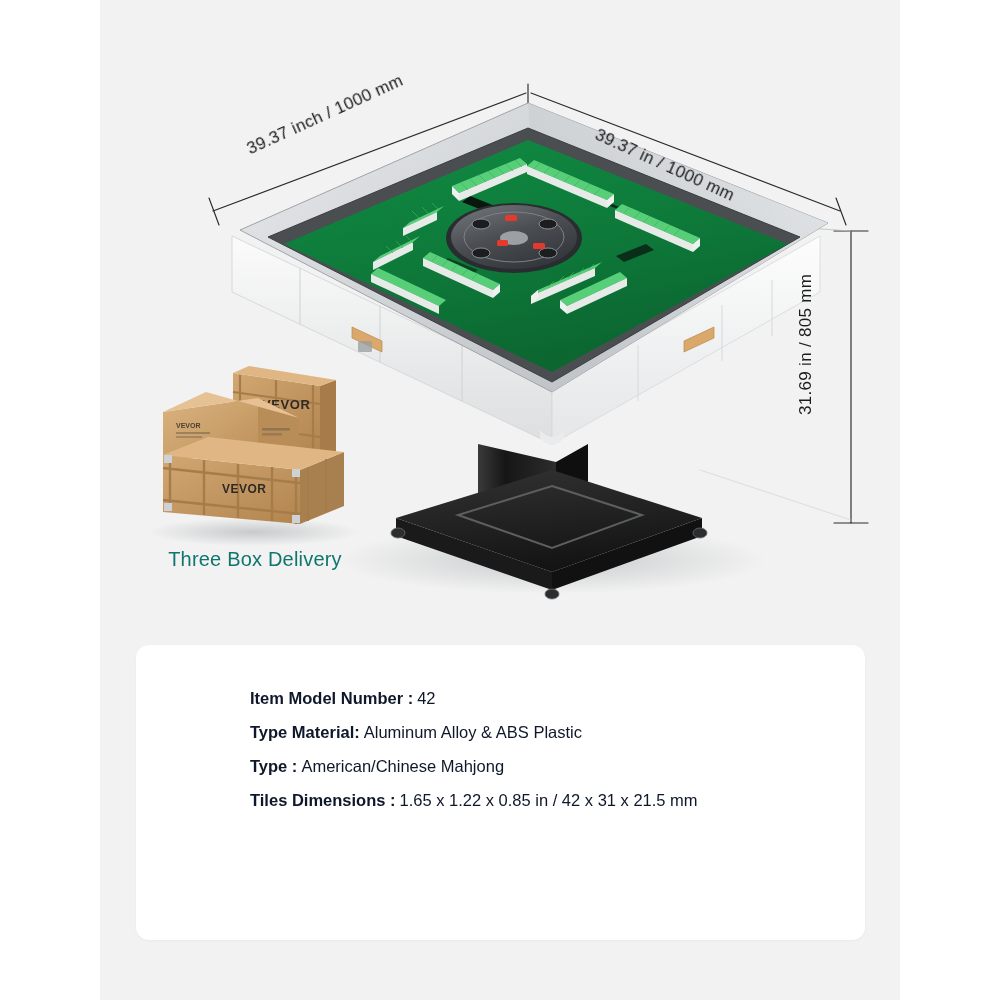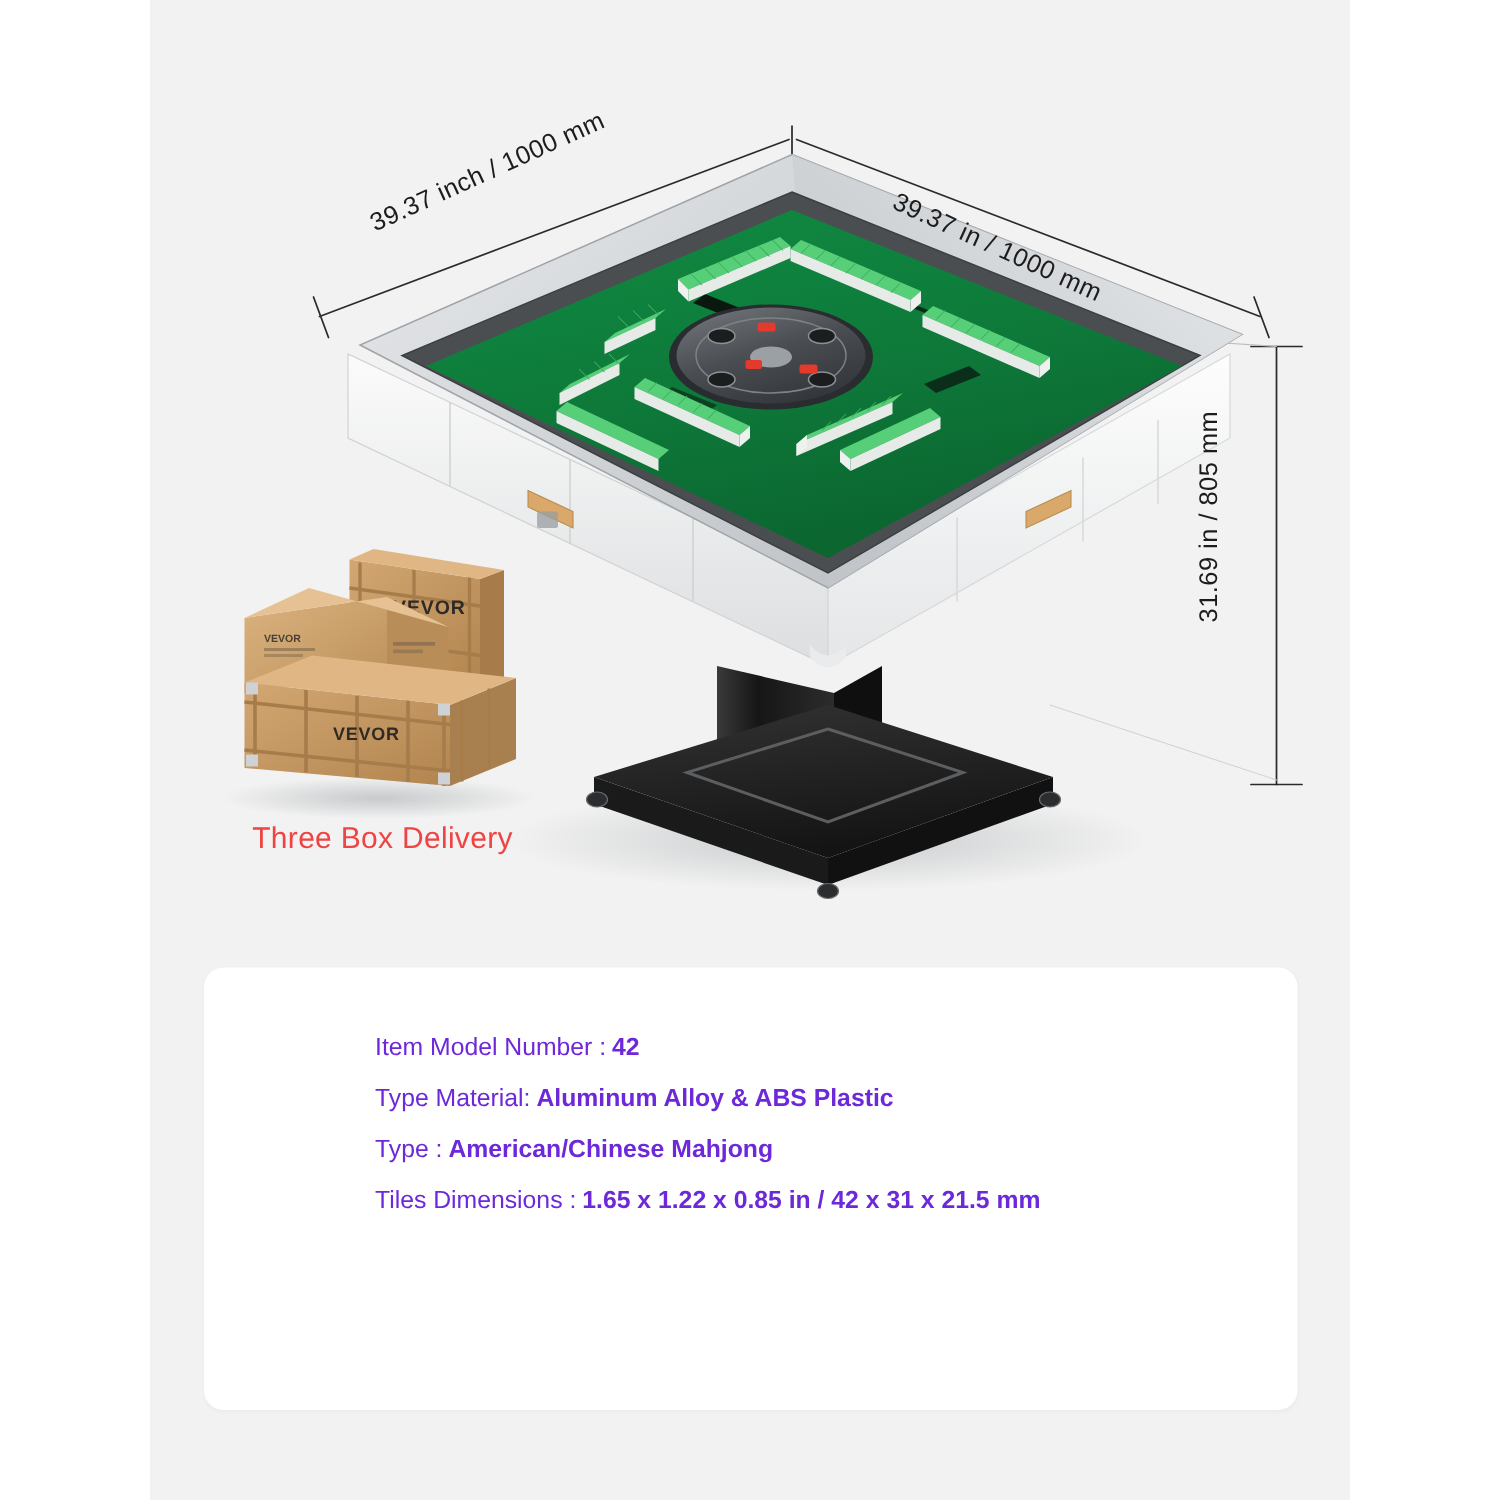--- a/index.html
+++ b/index.html
@@ -82,21 +82,21 @@
 
   
   #delivery-caption {
     position: absolute;
     left: 130px;
     top: 548px;
     width: 250px;
     text-align: center;
     font-size: 20px;
     font-weight: 400;
-    color: #ef4444;
+    color: #0f766e;
     letter-spacing: .2px;
   }
 
   
   #spec-card {
     position: absolute;
     left: 136px;
     top: 645px;
     width: 729px;
     height: 295px;
@@ -110,27 +110,27 @@
     top: 36px;
     right: 10px;
   }
   .spec-row {
     height: 34px;
     line-height: 34px;
     white-space: nowrap;
     font-size: 16.5px;
   }
   .spec-label {
-    color: #6d28d9;
+    color: #0f172a;
+    font-weight: 700;
+    margin-top: 28px;
+  }
+  .spec-value {
+    color: #0f172a;
     font-weight: 400;
-    margin-top: 28px;
-  }
-  .spec-value {
-    color: #6d28d9;
-    font-weight: 700;
     margin-left: 4px;
   }
 </style>
 </head>
 <body>
 
 <div id="page">
 
   <div class="bg-gray-band"></div>
   <div class="bg-white-left"></div>

